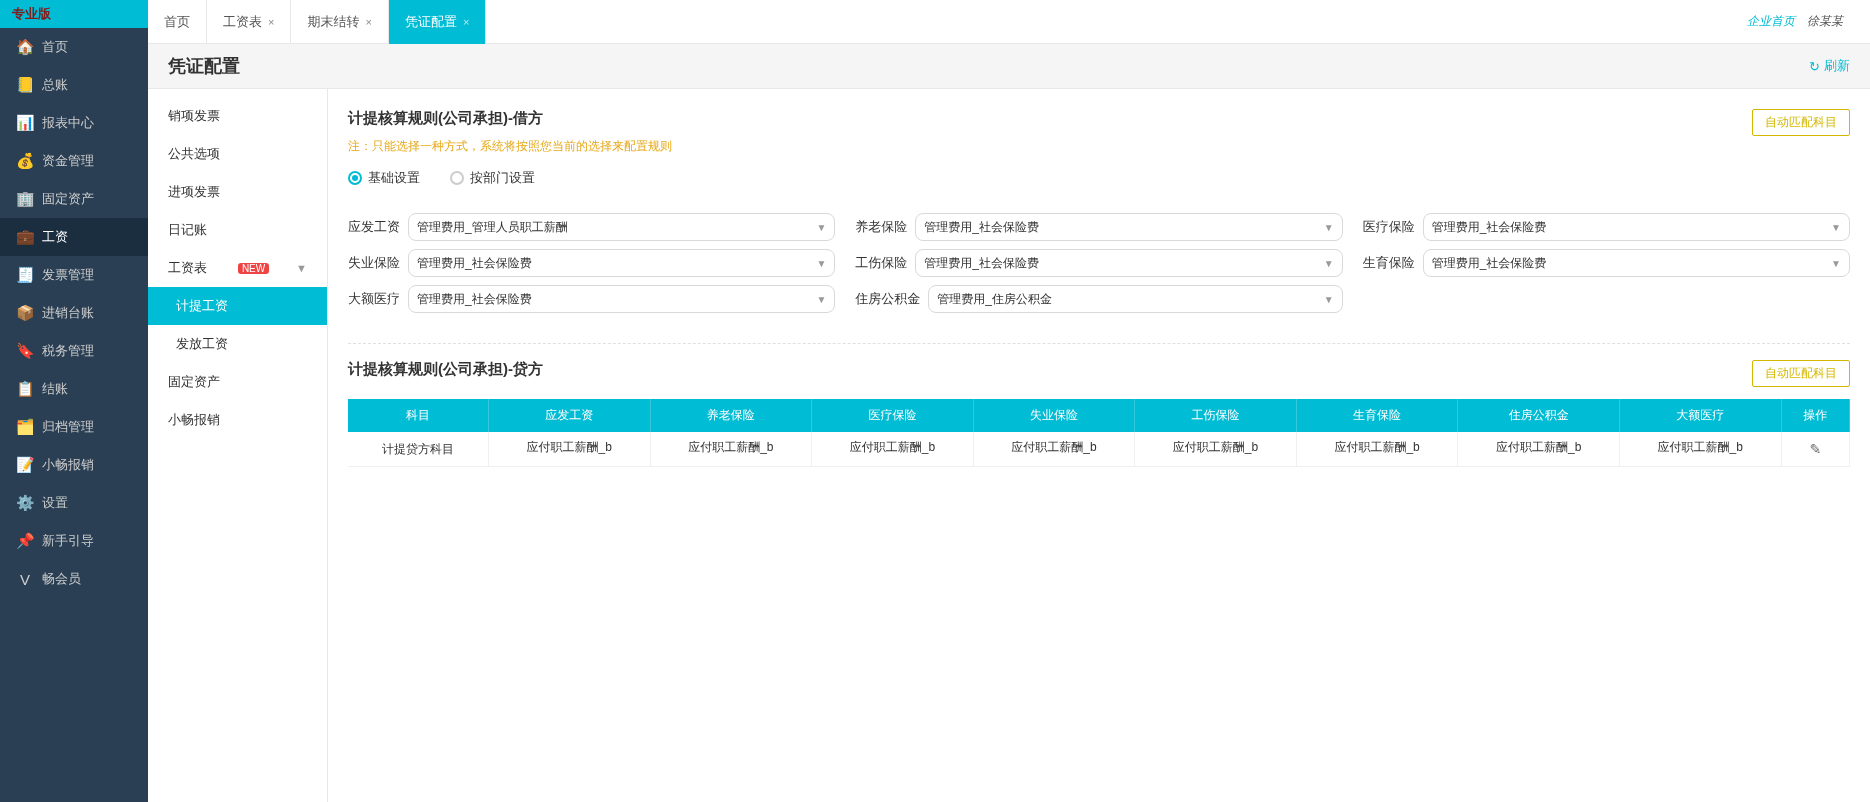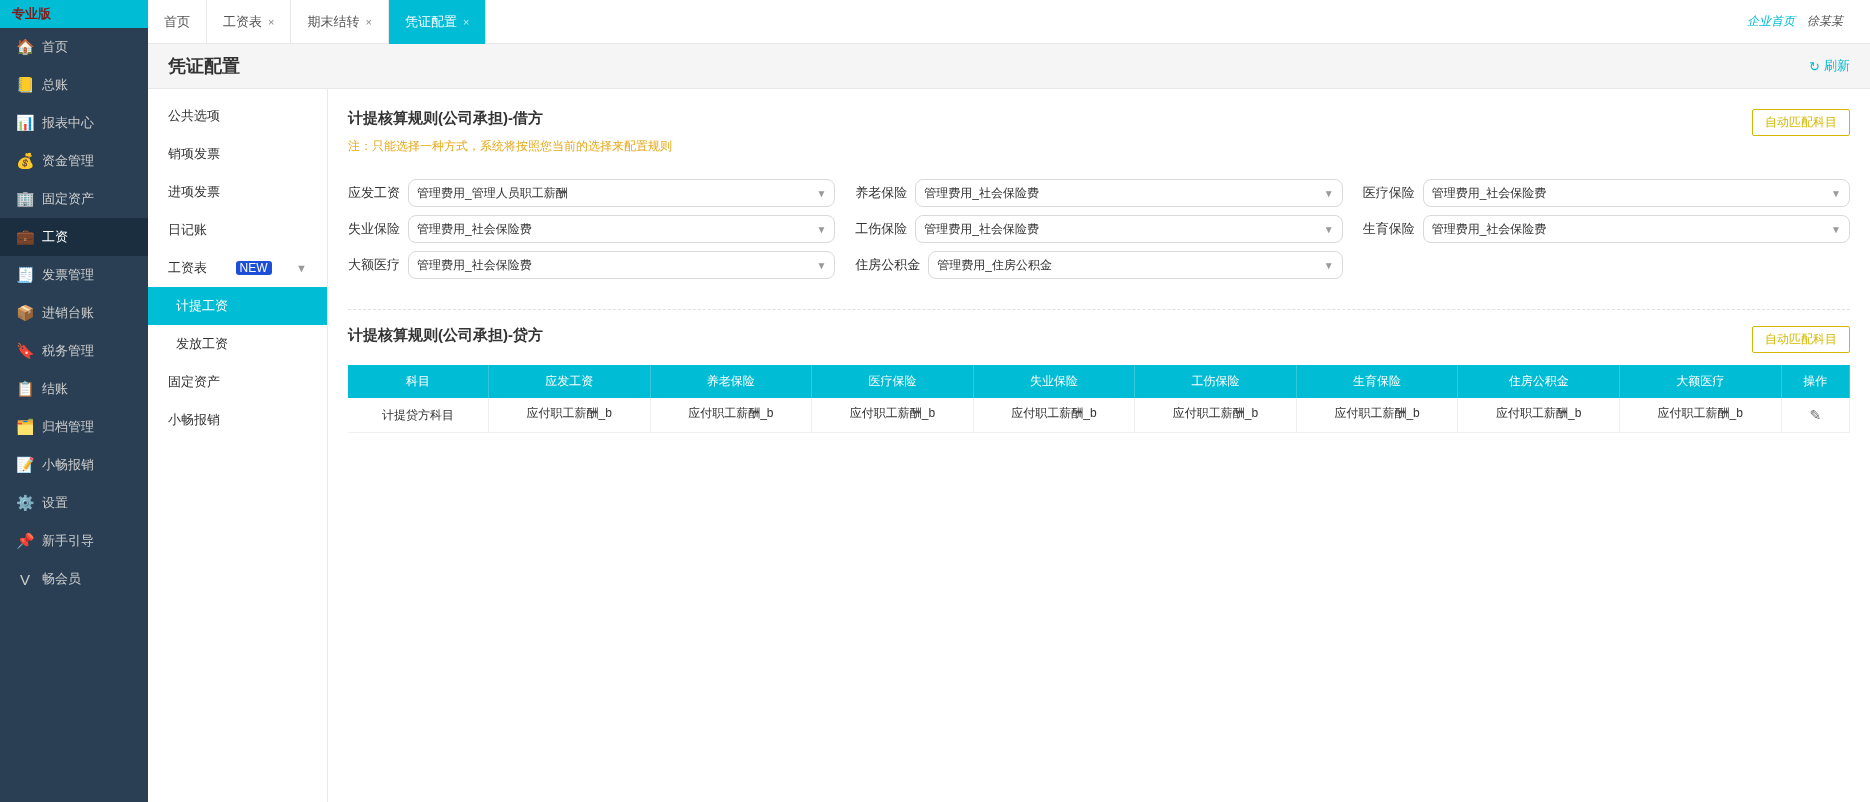--- a/index.html
+++ b/index.html
@@ -132,23 +132,23 @@
       cursor: pointer;
       color: #333;
       font-size: 13px;
       display: flex;
       align-items: center;
       justify-content: space-between;
     }
     .left-nav-item.active { background: #00bcd4; color: #fff; }
     .left-nav-item.sub { padding-left: 28px; }
     .new-badge {
-      background: #1d4ed8;
+      background: #ef4444;
       color: white;
-      font-size: 12px;
+      font-size: 10px;
       padding: 0 4px;
       border-radius: 3px;
       margin-left: 4px;
     }
     .expand-icon { font-size: 11px; color: #999; }
 
     
     .right-content {
       flex: 1;
       overflow-y: auto;
@@ -410,24 +410,24 @@
       <span>↻</span>
       <span>刷新</span>
     </div>
   </div>
 
   <div class="content-area">
 
     <div class="left-nav">
       <div id="left-nav-container">
           <div class="left-nav-item">
+            <span>销项发票</span>
+          </div>
+          <div class="left-nav-item">
             <span>公共选项</span>
-          </div>
-          <div class="left-nav-item">
-            <span>销项发票</span>
           </div>
           <div class="left-nav-item">
             <span>进项发票</span>
           </div>
           <div class="left-nav-item">
             <span>日记账</span>
           </div>
           <div class="left-nav-item">
             <span>工资表</span>
             <span class="new-badge">NEW</span>
@@ -448,20 +448,30 @@
         </div>
     </div>
 
     <div class="right-content">
 
       <div class="section">
         <div class="section-header">
           <div class="section-header-left">
             <div class="section-title">计提核算规则(公司承担)-借方</div>
             <div class="section-note">注：只能选择一种方式，系统将按照您当前的选择来配置规则</div>
+            <div class="radio-group">
+              <div class="radio-item">
+                <div class="radio-circle checked"></div>
+                <span class="radio-label">基础设置</span>
+              </div>
+              <div class="radio-item">
+                <div class="radio-circle"></div>
+                <span class="radio-label">按部门设置</span>
+              </div>
+            </div>
           </div>
           <button class="auto-match-btn">自动匹配科目</button>
         </div>
 
         <div id="debit-form-container">
             <div class="form-grid">
               <div class="form-item">
       <span class="form-label">应发工资</span>
       <div class="form-select">
         <span class="form-select-text">管理费用_管理人员职工薪酬</span>

